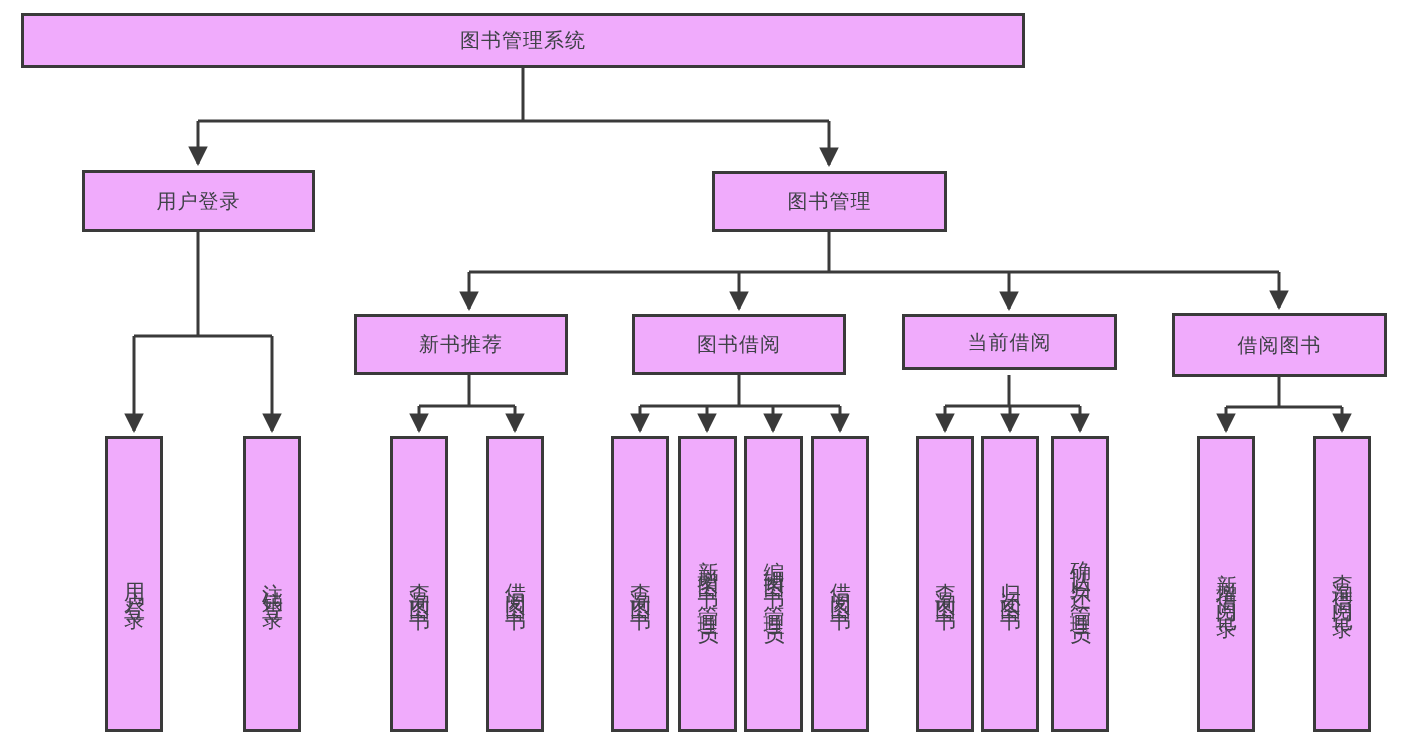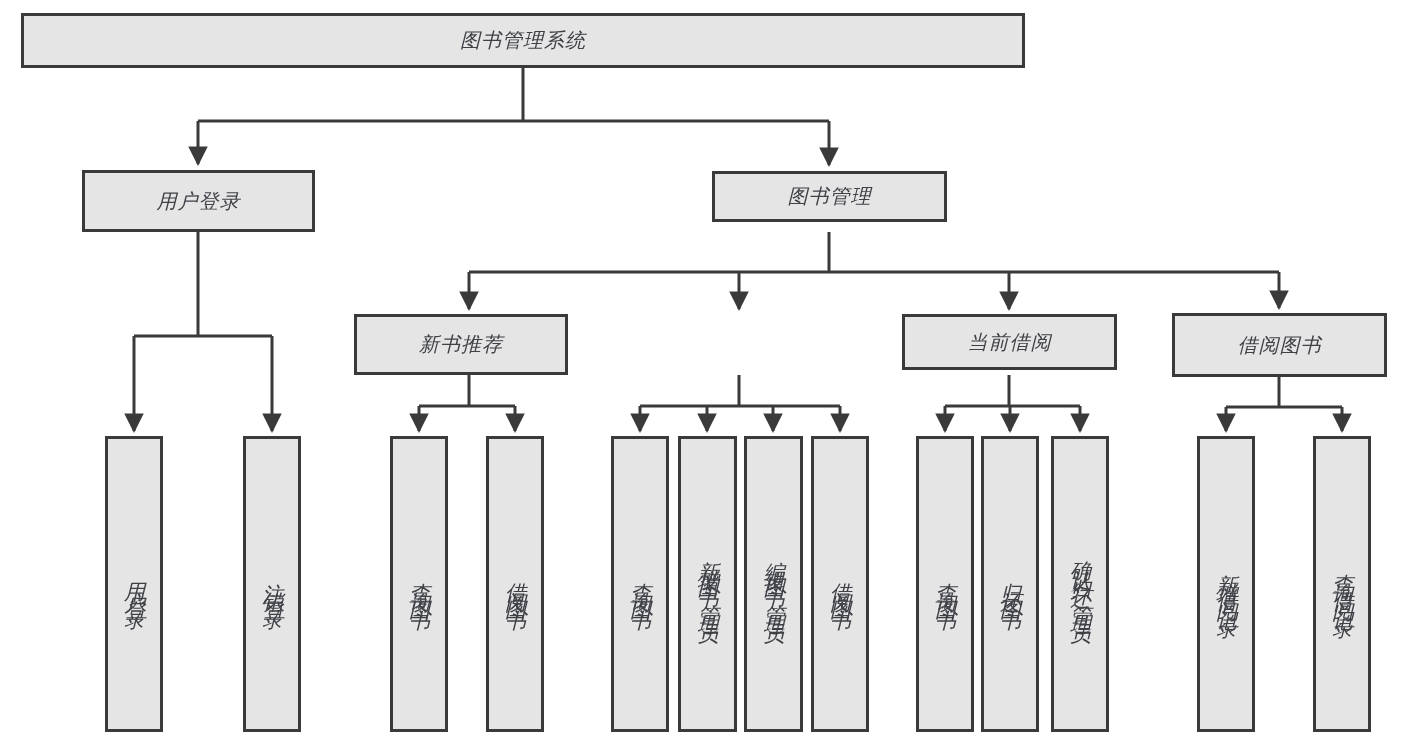--- a/index.html
+++ b/index.html
@@ -23,26 +23,25 @@
   }
   #connectors path, #connectors line {
     stroke: var(--line);
     stroke-width: 3;
     fill: none;
   }
   .node {
     position: absolute;
     box-sizing: border-box;
     border: 3px solid var(--line);
-    background: #e5e5e5;
+    background: #f0abfc;
     display: flex;
     align-items: center;
     justify-content: center;
     z-index: 2;
-    font-style: italic;
   }
   .h-label {
     font-size: 20px;
     color: var(--text);
     letter-spacing: 1px;
     white-space: nowrap;
   }
   .leaf .v-label {
     writing-mode: vertical-rl;
     font-size: 21px;
@@ -106,26 +105,29 @@
     <line x1="1342" y1="407" x2="1342" y2="431" marker-end="url(#arrow)"></line>
   </svg>
 
   <div class="node" style="left:21px; top:13px; width:1004px; height:55px;">
     <span class="h-label">图书管理系统</span>
   </div>
 
   <div class="node" style="left:82px; top:170px; width:233px; height:62px;">
     <span class="h-label">用户登录</span>
   </div>
-  <div class="node" style="left:712px; top:171px; width:235px; height:51px;text-align:center;">
+  <div class="node" style="left:712px; top:171px; width:235px; height:61px;text-align:center;">
     <span class="h-label">图书管理</span>
   </div>
 
   <div class="node" style="left:354px; top:314px; width:214px; height:61px;">
     <span class="h-label">新书推荐</span>
+  </div>
+  <div class="node" style="left:632px; top:314px; width:214px; height:61px;">
+    <span class="h-label">图书借阅</span>
   </div>
   <div class="node" style="left:902px; top:314px; width:215px; height:56px;">
     <span class="h-label">当前借阅</span>
   </div>
   <div class="node" style="left:1172px; top:313px; width:215px; height:64px;">
     <span class="h-label">借阅图书</span>
   </div>
 
   <div class="node leaf" style="left:105px; top:436px; width:58px; height:296px;">
     <span class="v-label">用户登录</span>

